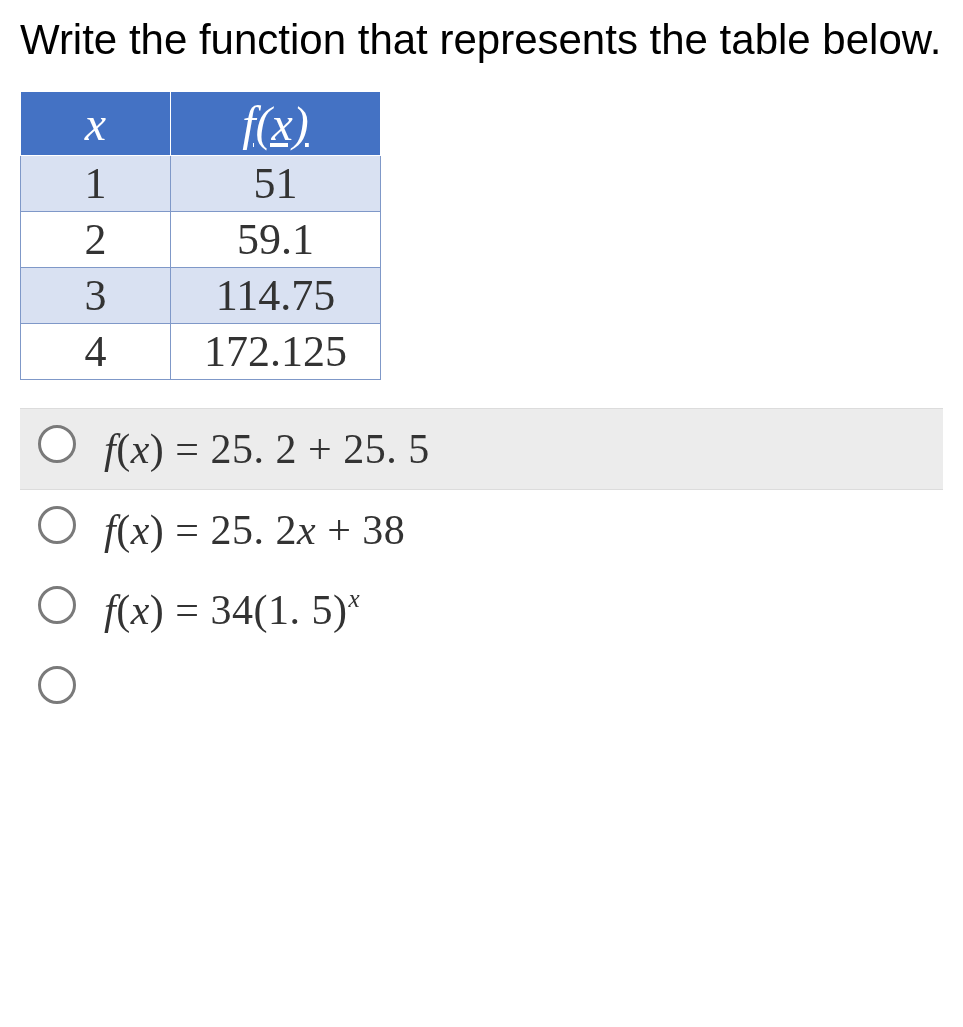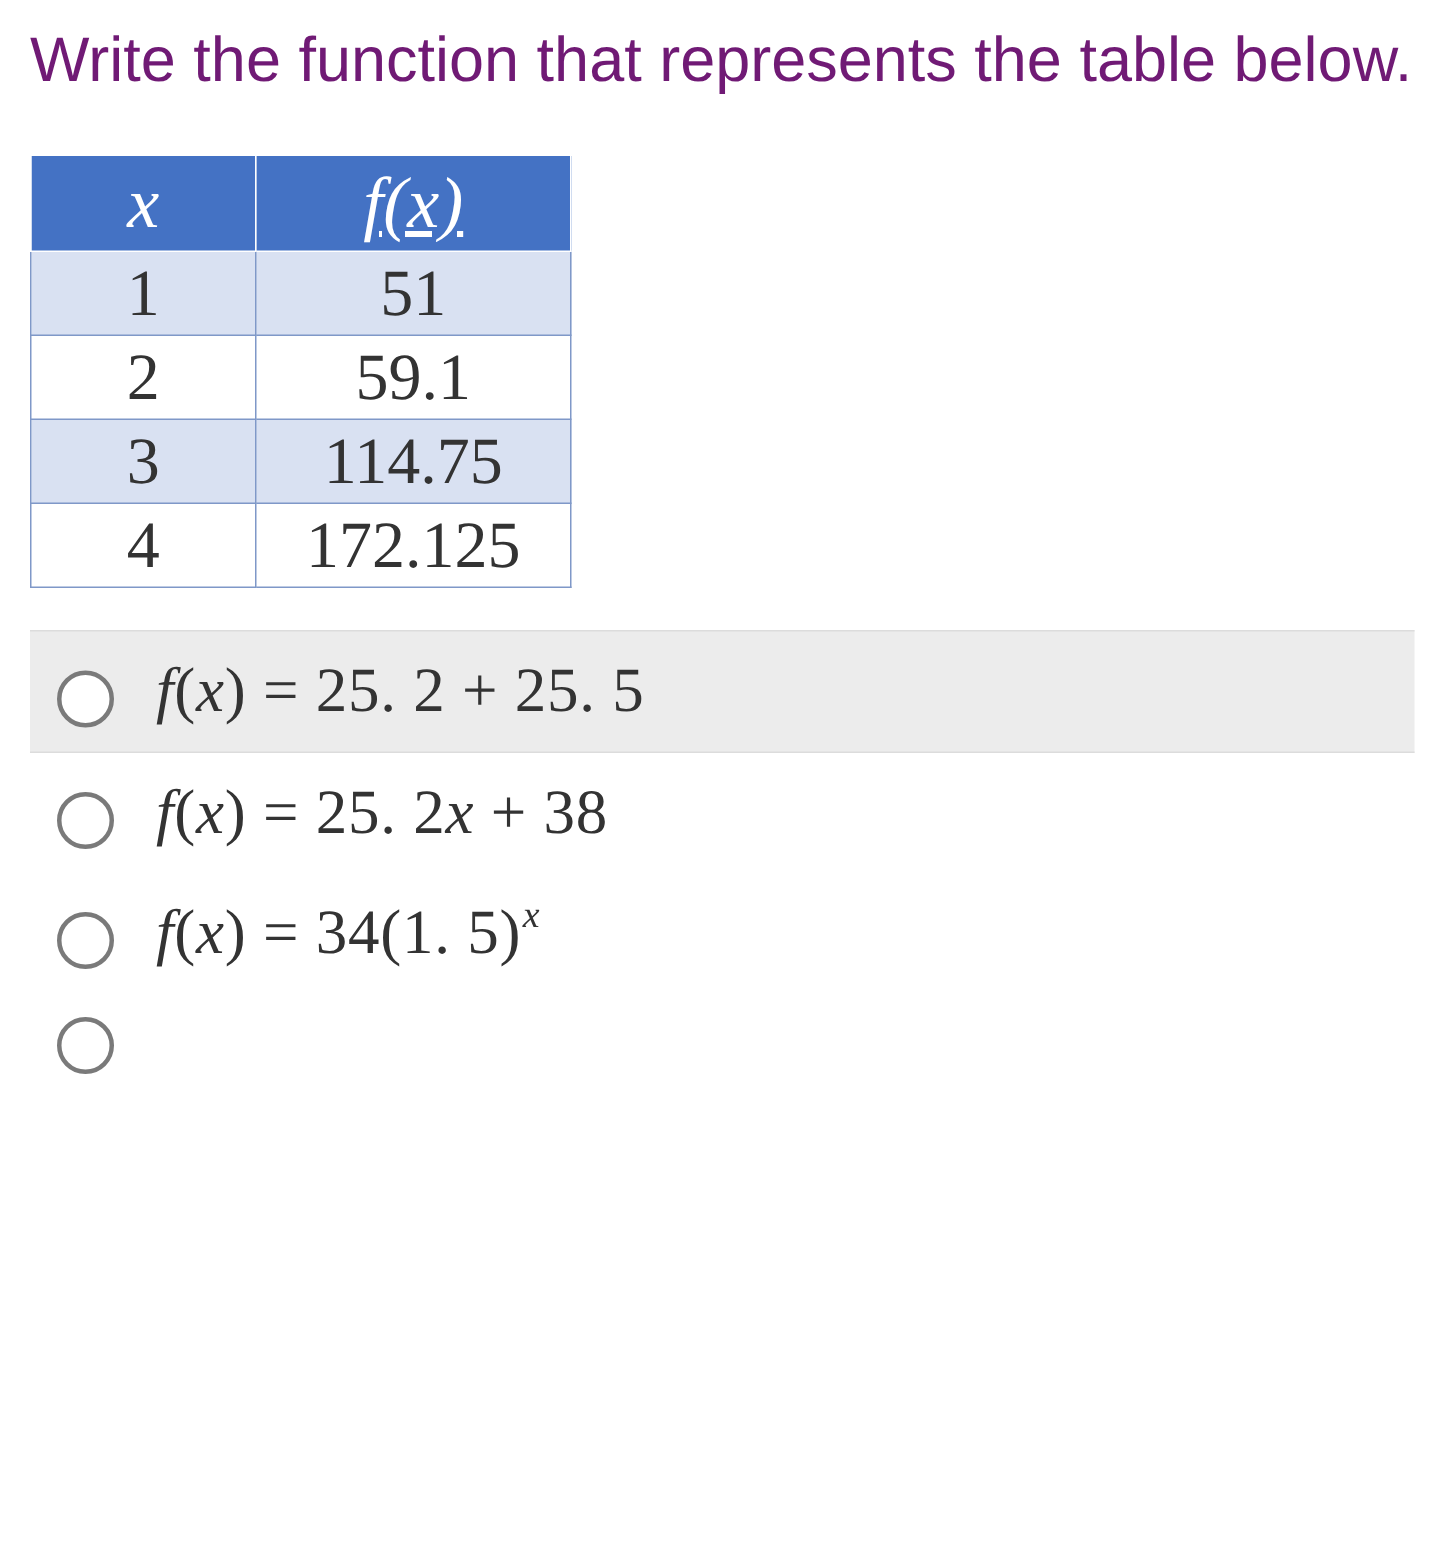--- a/index.html
+++ b/index.html
@@ -10,22 +10,22 @@
     body {
       font-family: Arial, Helvetica, sans-serif;
       background: #ffffff;
       padding: 8px 20px;
       font-size: 40px;
       color: #333;
     }
     .question-text {
       font-size: 42px;
       line-height: 1.5;
-      color: #701a75;
-      margin-bottom: 32px;
+      color: #000000;
+      margin-bottom: 20px;
     }
     .data-table {
       border-collapse: collapse;
       margin-bottom: 28px;
     }
     .data-table th {
       background: #4472c4;
       color: #ffffff;
       border: 1px solid #ffffff;
       padding: 4px 20px;
@@ -54,21 +54,21 @@
     .col-fx {
       width: 210px;
     }
     .options {
       display: flex;
       flex-direction: column;
       gap: 0;
     }
     .option {
       display: flex;
-      align-items: flex-end;
+      align-items: flex-start;
       gap: 28px;
       padding: 16px 12px 16px 18px;
       font-family: 'Times New Roman', Times, serif;
       font-size: 42px;
       cursor: pointer;
     }
     .option.highlighted {
       background: #ececec;
       border-top: 1px solid #dcdcdc;
       border-bottom: 1px solid #dcdcdc;

